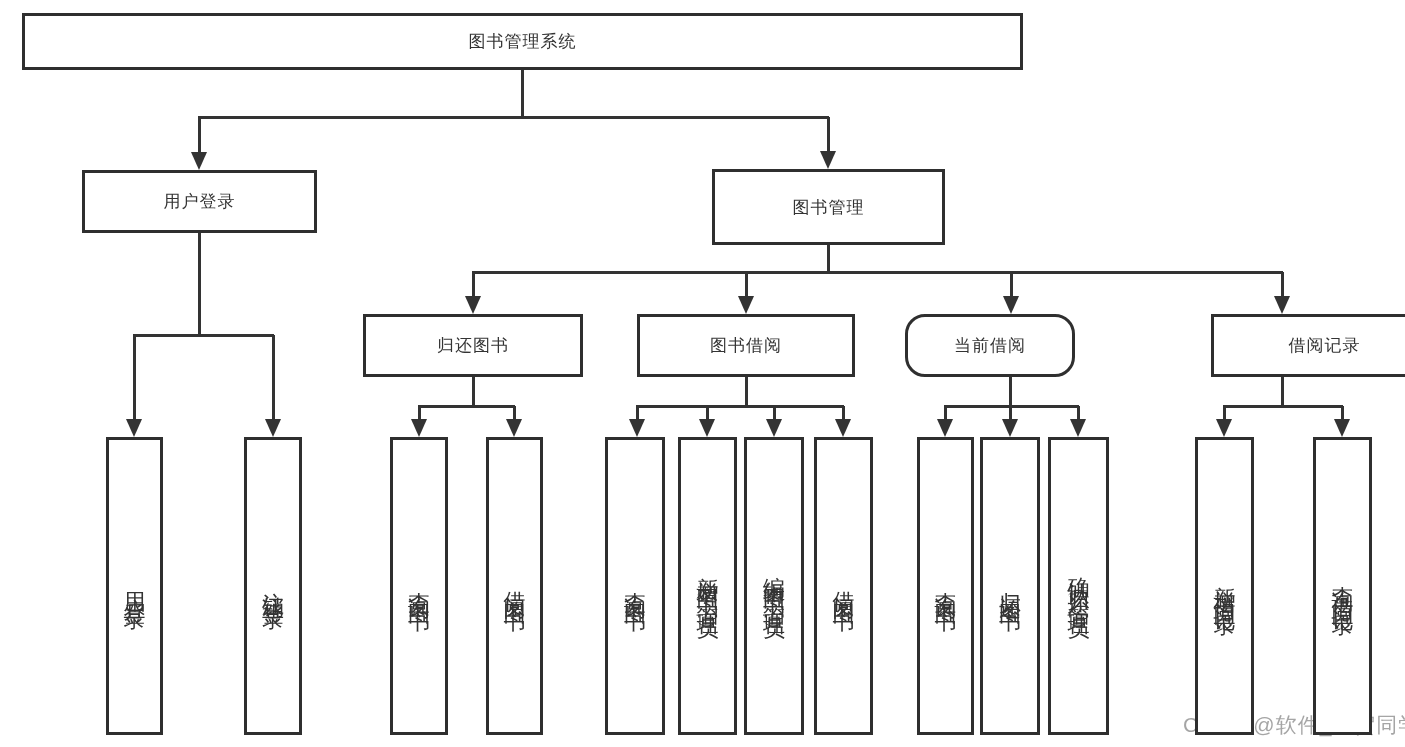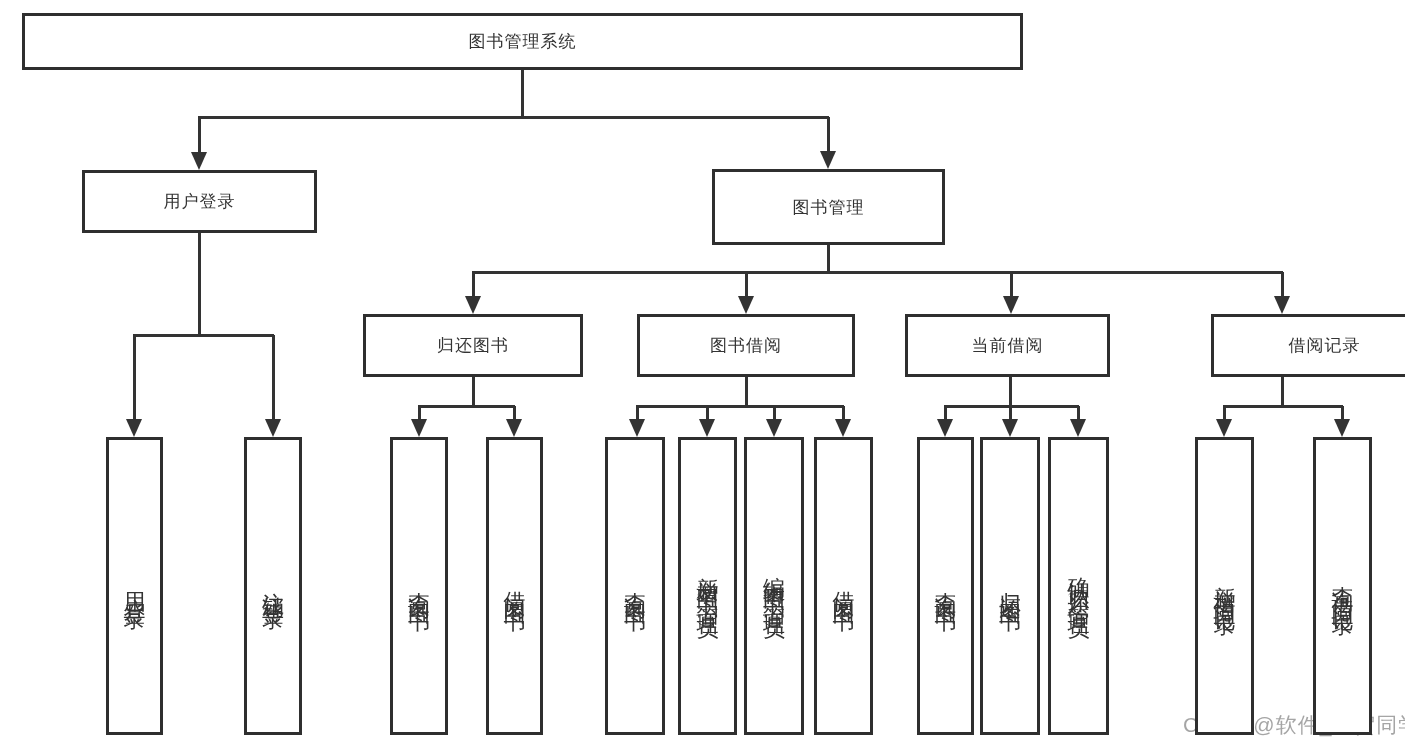--- a/index.html
+++ b/index.html
@@ -119,21 +119,21 @@
     </div>
     <div class="node h" style="left: 712px; top: 169px; width: 233px; height: 76px;">
       <span>图书管理</span>
     </div>
     <div class="node h" style="left: 363px; top: 314px; width: 220px; height: 63px;">
       <span>归还图书</span>
     </div>
     <div class="node h" style="left: 637px; top: 314px; width: 218px; height: 63px;">
       <span>图书借阅</span>
     </div>
-    <div class="node h" style="left: 905px; top: 314px; width: 205px; height: 63px;">
+    <div class="node h" style="left: 905px; top: 314px; width: 170px; height: 63px; border-radius: 20px;">
       <span>当前借阅</span>
     </div>
     <div class="node h" style="left: 1173px; top: 314px; width: 227px; height: 63px; margin-left: 38px;">
       <span>借阅记录</span>
     </div>
     <div class="node v" style="left: 106px; top: 437px; width: 57px; height: 298px;">
       <span>用户登录</span>
     </div>
     <div class="node v" style="left: 244px; top: 437px; width: 58px; height: 298px;">
       <span>注销登录</span>

